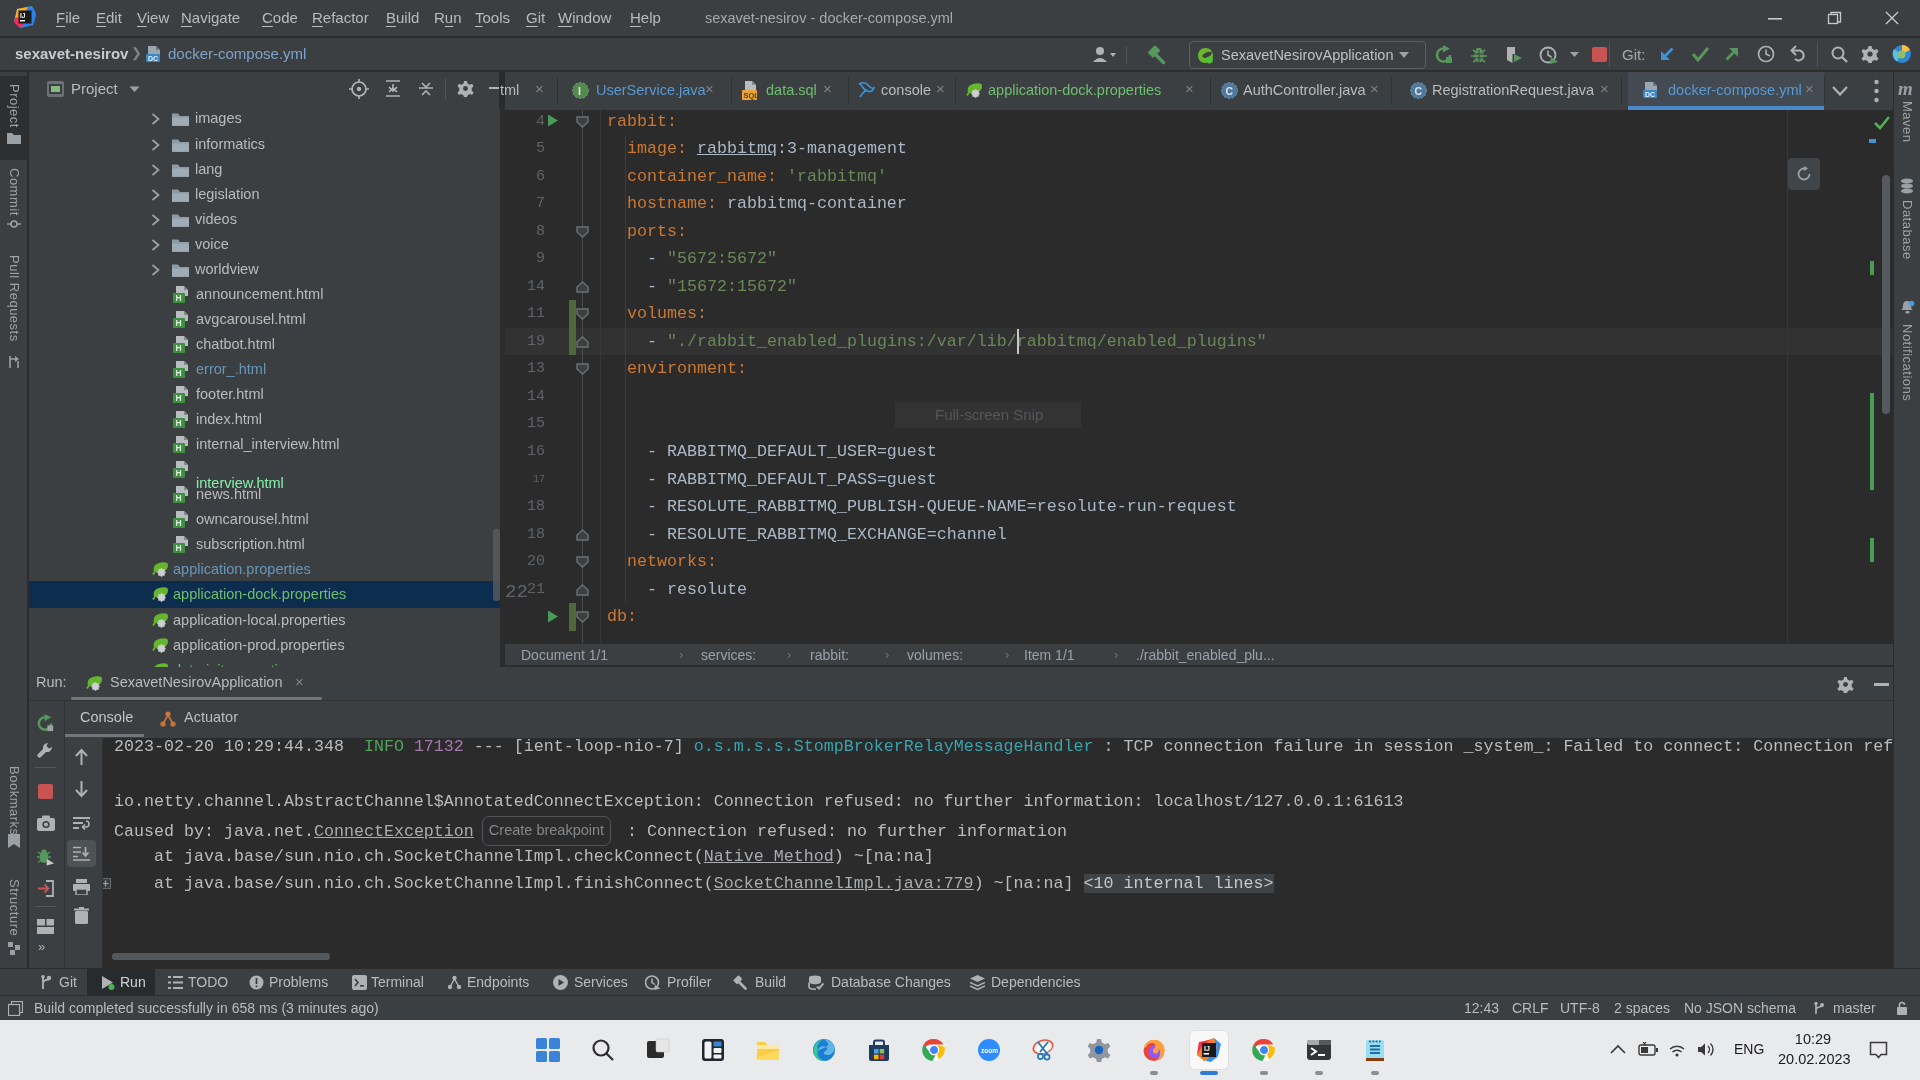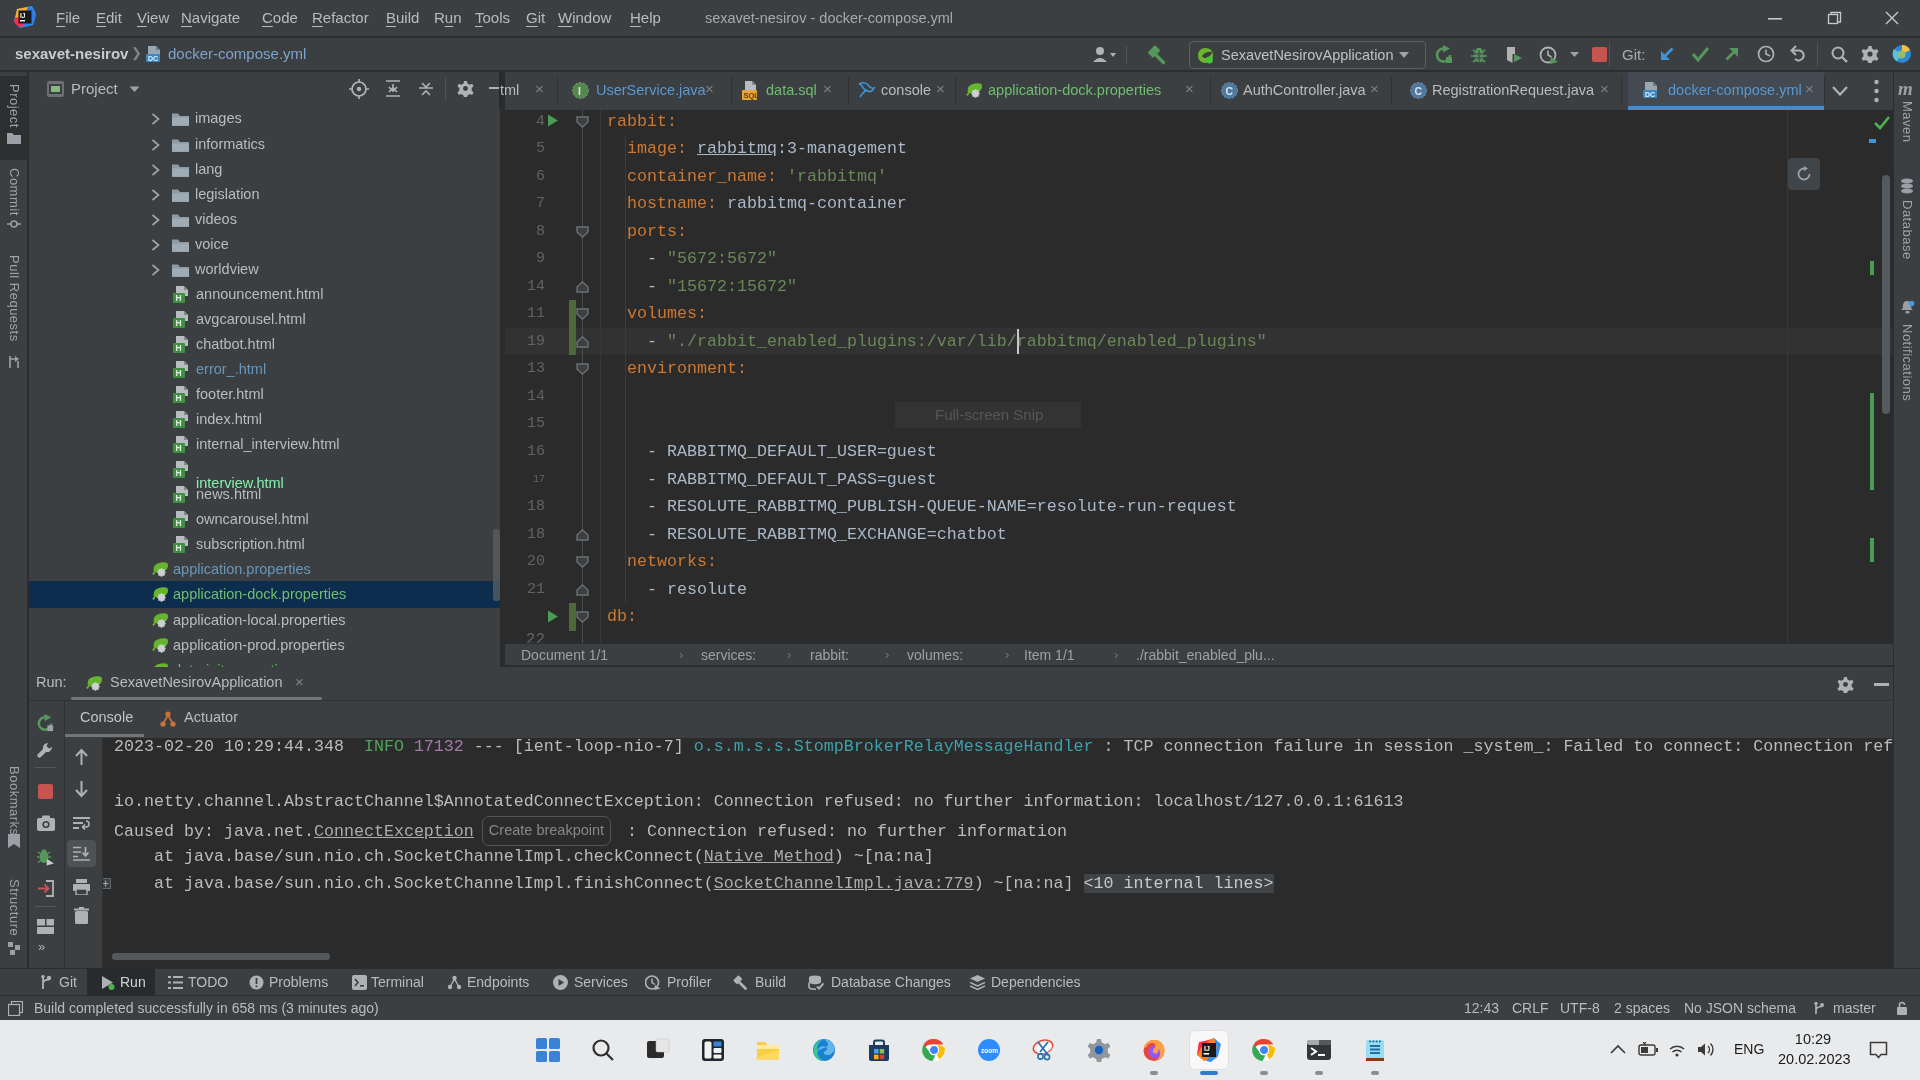--- a/index.html
+++ b/index.html
@@ -482,21 +482,21 @@
 <div class="a" style="left:0;top:217.8px;width:40px;text-align:right;color:#606366;font-family:'Liberation Mono',monospace;font-size:15px;line-height:27.54px">19</div>
 <div class="a" style="left:0;top:245.4px;width:40px;text-align:right;color:#606366;font-family:'Liberation Mono',monospace;font-size:15px;line-height:27.54px">13</div>
 <div class="a" style="left:0;top:272.9px;width:40px;text-align:right;color:#606366;font-family:'Liberation Mono',monospace;font-size:15px;line-height:27.54px">14</div>
 <div class="a" style="left:0;top:300.4px;width:40px;text-align:right;color:#606366;font-family:'Liberation Mono',monospace;font-size:15px;line-height:27.54px">15</div>
 <div class="a" style="left:0;top:328.0px;width:40px;text-align:right;color:#606366;font-family:'Liberation Mono',monospace;font-size:15px;line-height:27.54px">16</div>
 <div class="a" style="left:0;top:355.5px;width:40px;text-align:right;color:#606366;font-family:'Liberation Mono',monospace;font-size:10px;line-height:27.54px">17</div>
 <div class="a" style="left:0;top:383.1px;width:40px;text-align:right;color:#606366;font-family:'Liberation Mono',monospace;font-size:15px;line-height:27.54px">18</div>
 <div class="a" style="left:0;top:410.6px;width:40px;text-align:right;color:#606366;font-family:'Liberation Mono',monospace;font-size:15px;line-height:27.54px">18</div>
 <div class="a" style="left:0;top:438.1px;width:40px;text-align:right;color:#606366;font-family:'Liberation Mono',monospace;font-size:15px;line-height:27.54px">20</div>
 <div class="a" style="left:0;top:465.7px;width:40px;text-align:right;color:#606366;font-family:'Liberation Mono',monospace;font-size:15px;line-height:27.54px">21</div>
-<div class="a" style="left:0;top:517px;width:40px;text-align:right;color:#606366;font-family:'Liberation Mono',monospace;font-size:16px;line-height:27.54px">22</div>
+<div class="a" style="left:0;top:469px;width:40px;color:#606366;font-family:'Liberation Mono',monospace;font-size:19px;line-height:27.54px">22</div>
 <svg class="a" style="left:42px;top:4px" width="12" height="13" viewBox="0 0 12 13">
       <path d="M1 0.5 L11 6.5 L1 12.5 Z" fill="#499c54"></path>
     </svg>
 <svg class="a" style="left:42px;top:500px" width="12" height="13" viewBox="0 0 12 13">
       <path d="M1 0.5 L11 6.5 L1 12.5 Z" fill="#499c54"></path>
     </svg>
 <div class="a" style="left:64px;top:190px;width:7px;height:55px;background:#4e673b"></div>
 <div class="a" style="left:64px;top:493px;width:7px;height:28px;background:#4e673b"></div>
 <svg class="a" style="left:71px;top:6px" width="13" height="12" viewBox="0 0 13 12">
       <path d="M1 1 H12 V6 L6.5 11 L1 6 Z" fill="#3c3f41" stroke="#6e7173" stroke-width="1.4"></path>
@@ -534,21 +534,21 @@
 <div class="a mono" style="left:82px;top:80.1px">    <span class="key">hostname:</span><span class="val"> rabbitmq-container</span></div>
 <div class="a mono" style="left:82px;top:107.7px">    <span class="key">ports:</span></div>
 <div class="a mono" style="left:82px;top:135.2px">      <span class="val">- </span><span class="str">"5672:5672"</span></div>
 <div class="a mono" style="left:82px;top:162.7px">      <span class="val">- </span><span class="str">"15672:15672"</span></div>
 <div class="a mono" style="left:82px;top:190.3px">    <span class="key">volumes:</span></div>
 <div class="a mono" style="left:82px;top:217.8px">      <span class="val">- </span><span class="str">"./rabbit_enabled_plugins:/var/lib/rabbitmq/enabled_plugins"</span></div>
 <div class="a mono" style="left:82px;top:245.4px">    <span class="key">environment:</span></div>
 <div class="a mono" style="left:82px;top:328.0px">      <span class="val">- RABBITMQ_DEFAULT_USER=guest</span></div>
 <div class="a mono" style="left:82px;top:355.5px">      <span class="val">- RABBITMQ_DEFAULT_PASS=guest</span></div>
 <div class="a mono" style="left:82px;top:383.1px">      <span class="val">- RESOLUTE_RABBITMQ_PUBLISH-QUEUE-NAME=resolute-run-request</span></div>
-<div class="a mono" style="left:82px;top:410.6px">      <span class="val">- RESOLUTE_RABBITMQ_EXCHANGE=chatbot</span></div>
+<div class="a mono" style="left:82px;top:410.6px">      <span class="val">- RESOLUTE_RABBITMQ_EXCHANGE=channel</span></div>
 <div class="a mono" style="left:82px;top:438.1px">    <span class="key">networks:</span></div>
 <div class="a mono" style="left:82px;top:465.7px">      <span class="val">- resolute</span></div>
 <div class="a mono" style="left:82px;top:493.2px">  <span class="key">db:</span></div>
 <div class="a" style="left:512.0px;top:218.8px;width:1.6px;height:25px;background:#c8c8c8"></div>
 <div class="a" style="left:390px;top:292px;width:186px;height:26px;background:rgba(150,155,160,0.08)"></div>
 <div class="a" style="left:430px;top:296px;font-size:15px;color:#54575a">Full-screen Snip</div>
 <div class="a" style="left:1283px;top:48px;width:32px;height:32px;background:#404549;border-radius:4px"></div>
 <svg class="a" style="left:1291px;top:56px" width="16" height="16" viewBox="0 0 16 16">
 <path d="M13.5 8 A5.5 5.5 0 1 1 8 2.5" fill="none" stroke="#9da1a4" stroke-width="1.8"></path>
 <path d="M8 0 L12 2.5 L8 5 Z" fill="#9da1a4"></path>

